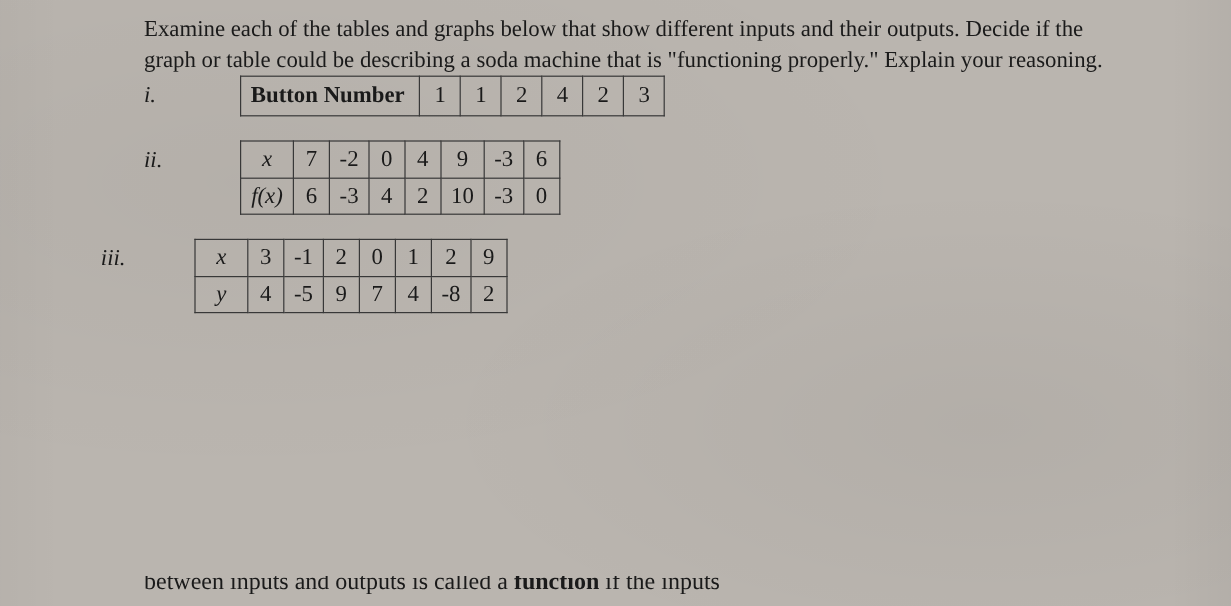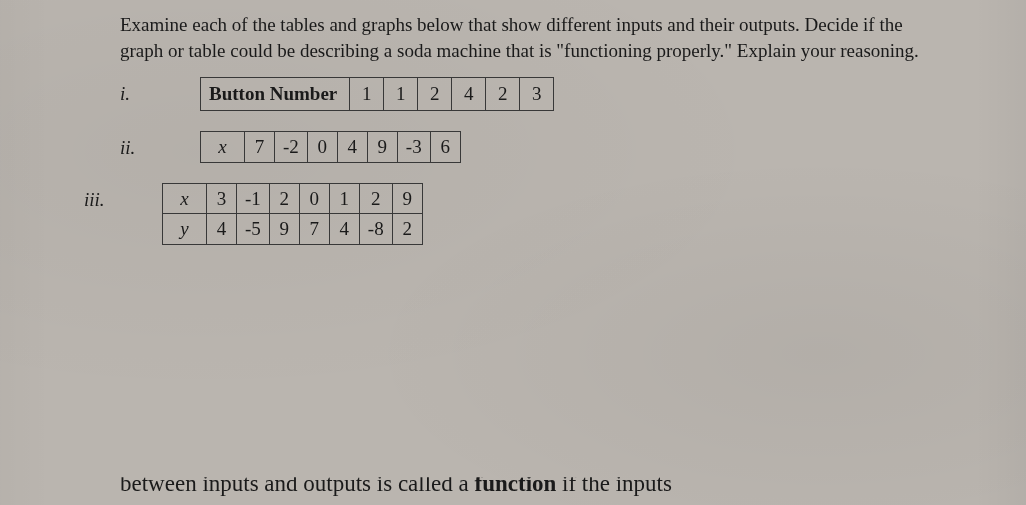--- a/index.html
+++ b/index.html
@@ -13,21 +13,20 @@
       width: 1026px;
       height: 505px;
       overflow: hidden;
       color: #1a1a1a;
       padding: 12px 40px 0 120px;
       position: relative;
       font-size: 19px;
       line-height: 1.35;
     }
     .instruction {
-      margin-bottom: 14px;
       padding-right: 60px;
     }
     .problem {
       display: flex;
       align-items: flex-start;
       margin-bottom: 20px;
     }
     .label {
       font-style: italic;
       width: 44px;
@@ -61,21 +60,21 @@
       font-weight: normal;
       text-align: center;
       min-width: 44px;
     }
     .t2 .fx { font-style: italic; font-weight: normal; }
     .bottom-cut {
       position: absolute;
       bottom: 6px;
       left: 120px;
       right: 40px;
-      font-size: 23px;
+      font-size: 20px;
       color: #1a1a1a;
       white-space: nowrap;
       overflow: hidden;
       clip-path: inset(30% 0 0 0);
     }
     .bold { font-weight: bold; }
     .iii-wrap { margin-left: -36px; }
     .iii-wrap .label { width: 42px; flex: 0 0 42px; }
   </style>
 </head>
@@ -107,20 +106,30 @@
         <tr>
       <td class="row-header">x</td>
       <td>7</td>
       <td>-2</td>
       <td>0</td>
       <td>4</td>
       <td>9</td>
       <td>-3</td>
       <td>6</td>
     </tr>
+    <tr>
+      <td class="row-header fx">f(x)</td>
+      <td>6</td>
+      <td>-3</td>
+      <td>4</td>
+      <td>2</td>
+      <td>10</td>
+      <td>-3</td>
+      <td>0</td>
+    </tr>
   </tbody>
     </table>
 </div>
 
 <div class="problem iii-wrap">
   <div class="label">iii.</div>
   <table class="t3">
     <tbody>
         <tr>
       <td class="row-header">x</td>

